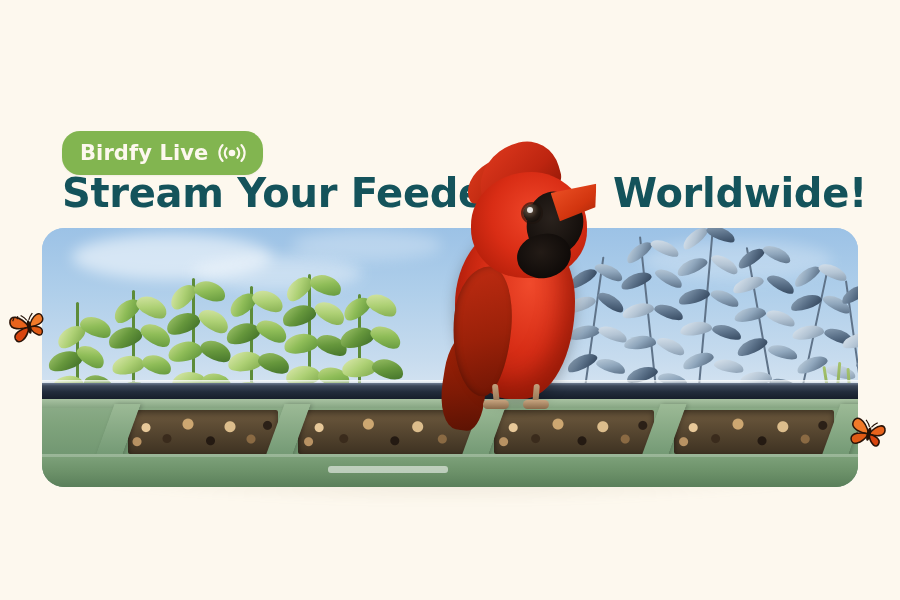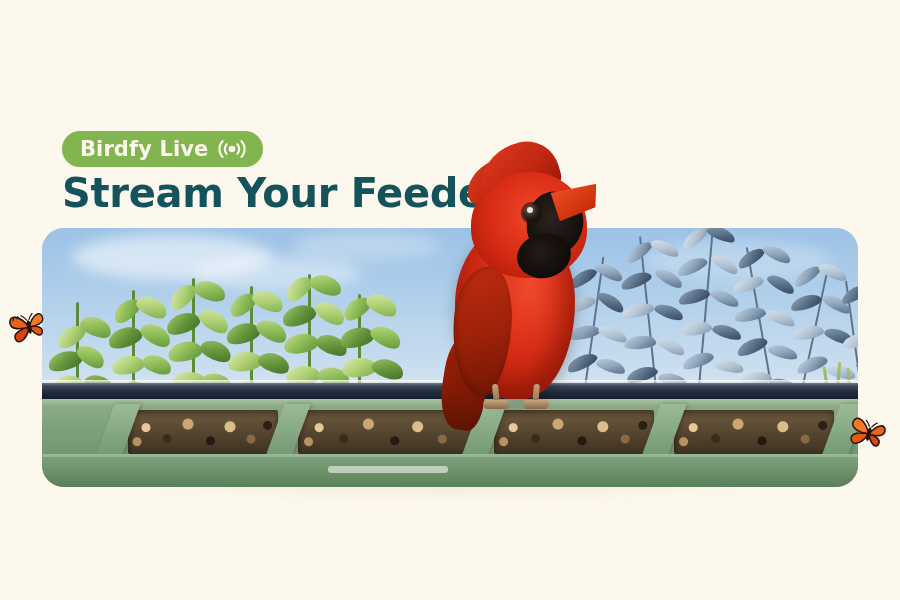--- a/index.html
+++ b/index.html
@@ -7,21 +7,21 @@
   body {
     background:#FDF8EE;
     font-family:"DejaVu Sans", sans-serif;
     position:relative;
   }
   #stage { position:absolute; inset:0; width:900px; height:600px; overflow:hidden; }
 
   
   .badge {
     position:absolute; left:62px; top:131px;
-    height:36px; padding:0 16px 0 18px;
+    height:44px; padding:0 16px 0 18px;
     background:#82B550; border-radius:18px;
     display:flex; align-items:center; gap:9px;
     box-shadow:0 1px 2px rgba(0,0,0,.05);
   }
   .badge-text {
     color:#FDF8EE; font-size:21px; font-weight:700;
     letter-spacing:.1px; line-height:1; white-space:nowrap;
     font-family:"DejaVu Sans", sans-serif;
   }
   .badge-icon { display:block; width:30px; height:22px; }
@@ -248,20 +248,21 @@
         <path d="M9.6 6.2a7.2 7.2 0 0 0 0 9.6" stroke="#FDF8EE" stroke-width="2.1" fill="none" stroke-linecap="round"></path>
         <path d="M20.4 6.2a7.2 7.2 0 0 1 0 9.6" stroke="#FDF8EE" stroke-width="2.1" fill="none" stroke-linecap="round"></path>
         <path d="M5.6 3.0a11.6 11.6 0 0 0 0 16" stroke="#FDF8EE" stroke-width="2.1" fill="none" stroke-linecap="round"></path>
         <path d="M24.4 3.0a11.6 11.6 0 0 1 0 16" stroke="#FDF8EE" stroke-width="2.1" fill="none" stroke-linecap="round"></path>
       </svg>
     </span>
   </div>
 
   <div class="headline">
     <span class="hl-part hl-left">Stream Your Feeder</span>
+    <span class="hl-part hl-right">Worldwide!</span>
   </div>
 
   <div class="video-shadow"></div>
 
   <div class="video-card">
 
     <div class="sky">
       <div class="cloud c1"></div>
         <div class="cloud c2"></div>
       <div class="cloud c3"></div>

